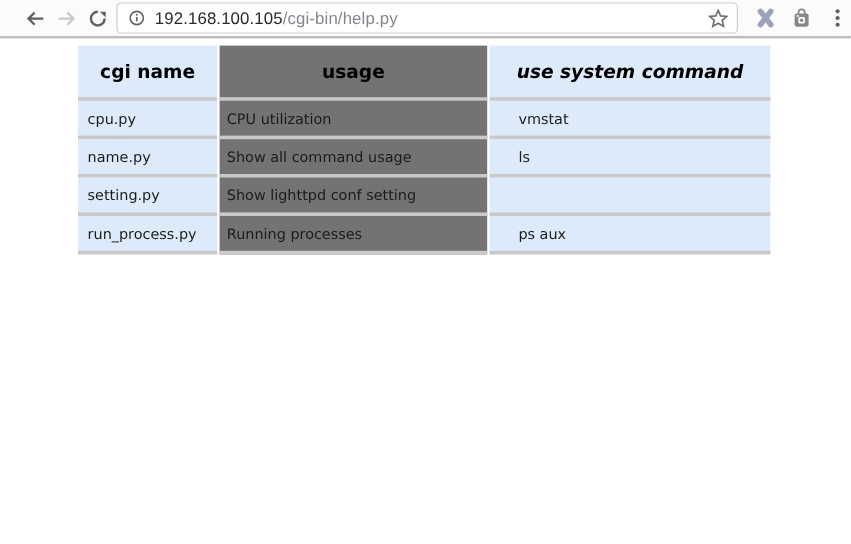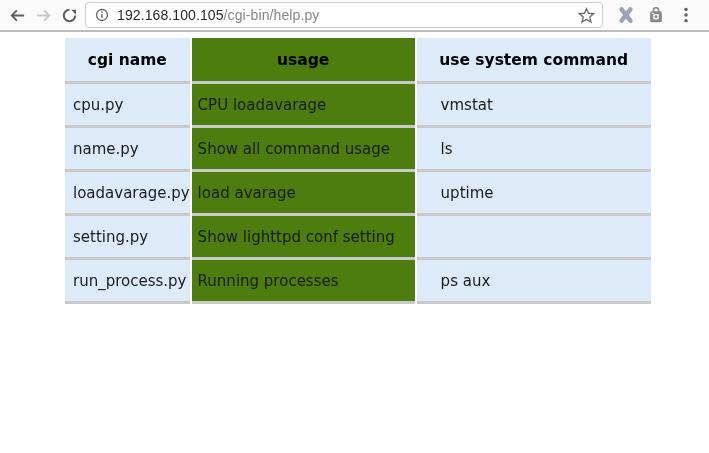--- a/index.html
+++ b/index.html
@@ -2,21 +2,21 @@
 <html><head>
 <meta charset="utf-8">
 <style>
   * { margin:0; padding:0; box-sizing:border-box; }
   html,body { width:709px; height:453px; overflow:hidden; background:#ffffff;
               font-family:"DejaVu Sans", sans-serif; }
 
   
   .toolbar {
     height:32px; background:#fbfbfb; border-bottom:2px solid #bdbdbd;
-    display:flex; align-items:center; padding-left:9px;
+    display:flex; align-items:center; padding-left:21px;
     font-family:"Liberation Sans", sans-serif;
   }
   .iconbtn {
     width:17px; height:17px; border:none; background:none; padding:0;
     display:flex; align-items:center; justify-content:center; flex:0 0 auto;
   }
   .mr9 { margin-right:9px; } .mr7 { margin-right:7px; }
 
   .addressbar {
     width:518px; height:26px; background:#ffffff;
@@ -38,24 +38,24 @@
   table.cgi {
     border-collapse:separate; border-spacing:2px 0;
     table-layout:fixed; margin:6px 0 0 63px;
   }
   th, td {
     border-bottom:3px solid #c9c9c9; color:#1b1b1b;
     overflow:hidden; white-space:nowrap;
   }
   th { height:46px; font-weight:bold; font-size:15.5px; text-align:center;
        vertical-align:middle; color:#000; }
-  td { height:44px; font-size:15px; vertical-align:middle; }
-  th.c1 { width:116px; } th.c2 { width:223px; } th.c3 { width:234px; }
+  td { height:32px; font-size:12px; vertical-align:middle; }
+  th.c1 { width:116px; } th.c2 { width:223px; } th.c3 { width:234px;font-style:italic; }
   .c1, .c3 { background:#ddeafa; }
-  .c2 { background:#4d7c0f; }
+  .c2 { background:#737373; }
   td.c1 { padding-left:8px; }
   td.c2 { padding-left:6px; }
   td.c3 { padding-left:24px; }
 </style>
 </head>
 <body>
 
 <div class="toolbar">
 
   <button class="iconbtn mr9">
@@ -123,32 +123,27 @@
     <thead>
       <tr>
         <th class="c1">cgi name</th>
         <th class="c2">usage</th>
         <th class="c3">use system command</th>
       </tr>
     </thead>
     <tbody>
       <tr>
         <td class="c1">cpu.py</td>
-        <td class="c2">CPU loadavarage</td>
+        <td class="c2">CPU utilization</td>
         <td class="c3">vmstat</td>
       </tr>
       <tr>
         <td class="c1">name.py</td>
         <td class="c2">Show all command usage</td>
         <td class="c3">ls</td>
-      </tr>
-      <tr>
-        <td class="c1">loadavarage.py</td>
-        <td class="c2">load avarage</td>
-        <td class="c3">uptime</td>
       </tr>
       <tr>
         <td class="c1">setting.py</td>
         <td class="c2">Show lighttpd conf setting</td>
         <td class="c3"></td>
       </tr>
       <tr>
         <td class="c1">run_process.py</td>
         <td class="c2">Running processes</td>
         <td class="c3">ps aux</td>

